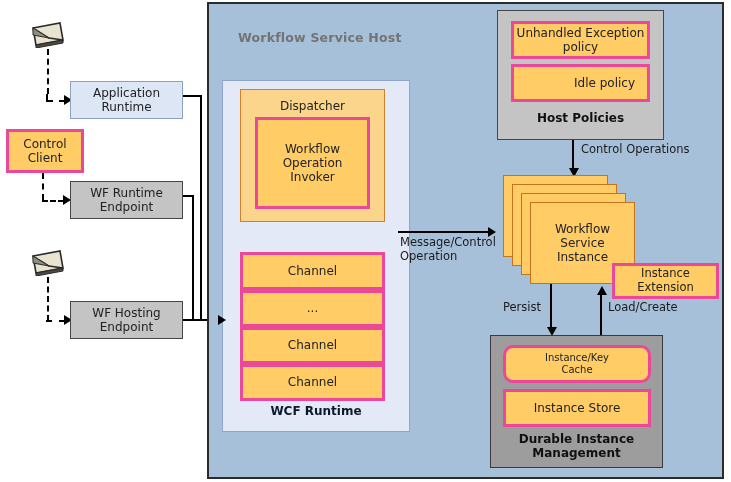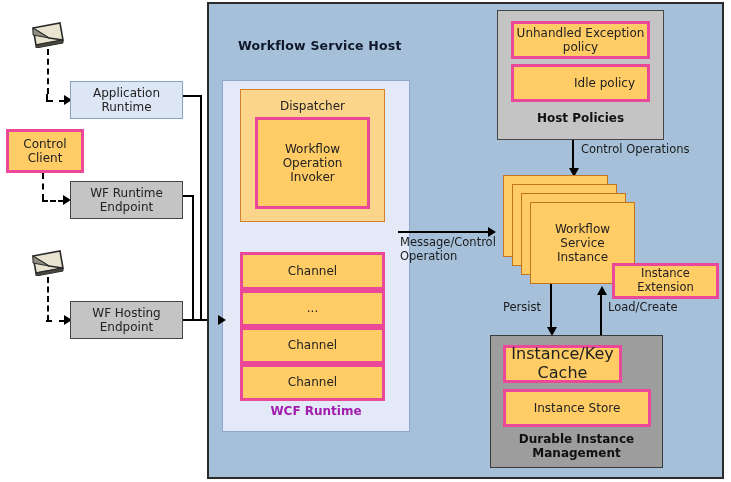--- a/index.html
+++ b/index.html
@@ -34,24 +34,24 @@
     top: 2px;
     width: 517px;
     height: 477px;
     background: #a6c0da;
     border: 2px solid #2b2b2b;
     box-sizing: border-box;
   }
   #wsh-title {
     position: absolute;
     left: 238px;
-    top: 38px;
+    top: 30px;
     font-size: 12.5px;
     font-weight: bold;
-    color: #0f172a;
+    color: #737373;
     letter-spacing: .2px;
   }
   
   #wcf-panel {
     position: absolute;
     left: 222px;
     top: 80px;
     width: 188px;
     height: 352px;
     background: #e3e9f7;
@@ -59,21 +59,21 @@
     box-sizing: border-box;
   }
   #wcf-label {
     position: absolute;
     left: 222px;
     top: 404px;
     width: 188px;
     text-align: center;
     font-size: 12px;
     font-weight: bold;
-    color: #a21caf;
+    color: #0f172a;
   }
   
   .amber {
     background: #ffcc66;
     border: 3px solid #ec4899;
   }
   .amber-light {
     background: #fbd58c;
     border: 1px solid #d2802a;
   }
@@ -249,19 +249,19 @@
 
   <div class="line-v" style="left:550px; top:284px; height:46px;"></div>
   <div class="arrow-d" style="left:547px; top:327px;"></div>
   <div class="edge-label" style="left:503px; top:301px;">Persist</div>
 
   <div class="line-v" style="left:600px; top:294px; height:43px;"></div>
   <div class="arrow-u" style="left:597px; top:286px;"></div>
   <div class="edge-label" style="left:608px; top:301px;">Load/Create</div>
 
   <div class="box grey-dark" style="left:490px; top:335px; width:173px; height:133px;"></div>
-  <div class="box amber" style="left:503px; top:345px; width:119px; height:38px; font-size:16px; white-space:pre-line;">Instance/Key
+  <div class="box amber" style="left:503px; top:345px; width:148px; height:38px; font-size:10px; white-space:pre-line;border-radius:10px;">Instance/Key
 Cache</div>
   <div class="box amber" style="left:503px; top:389px; width:148px; height:38px; font-size:12px;">Instance Store</div>
   <div class="lbl-bold" style="left:490px; top:432px; width:173px; line-height:1.2; white-space:pre-line;">Durable Instance
 Management</div>
 
 </div>
 
 </body></html>

